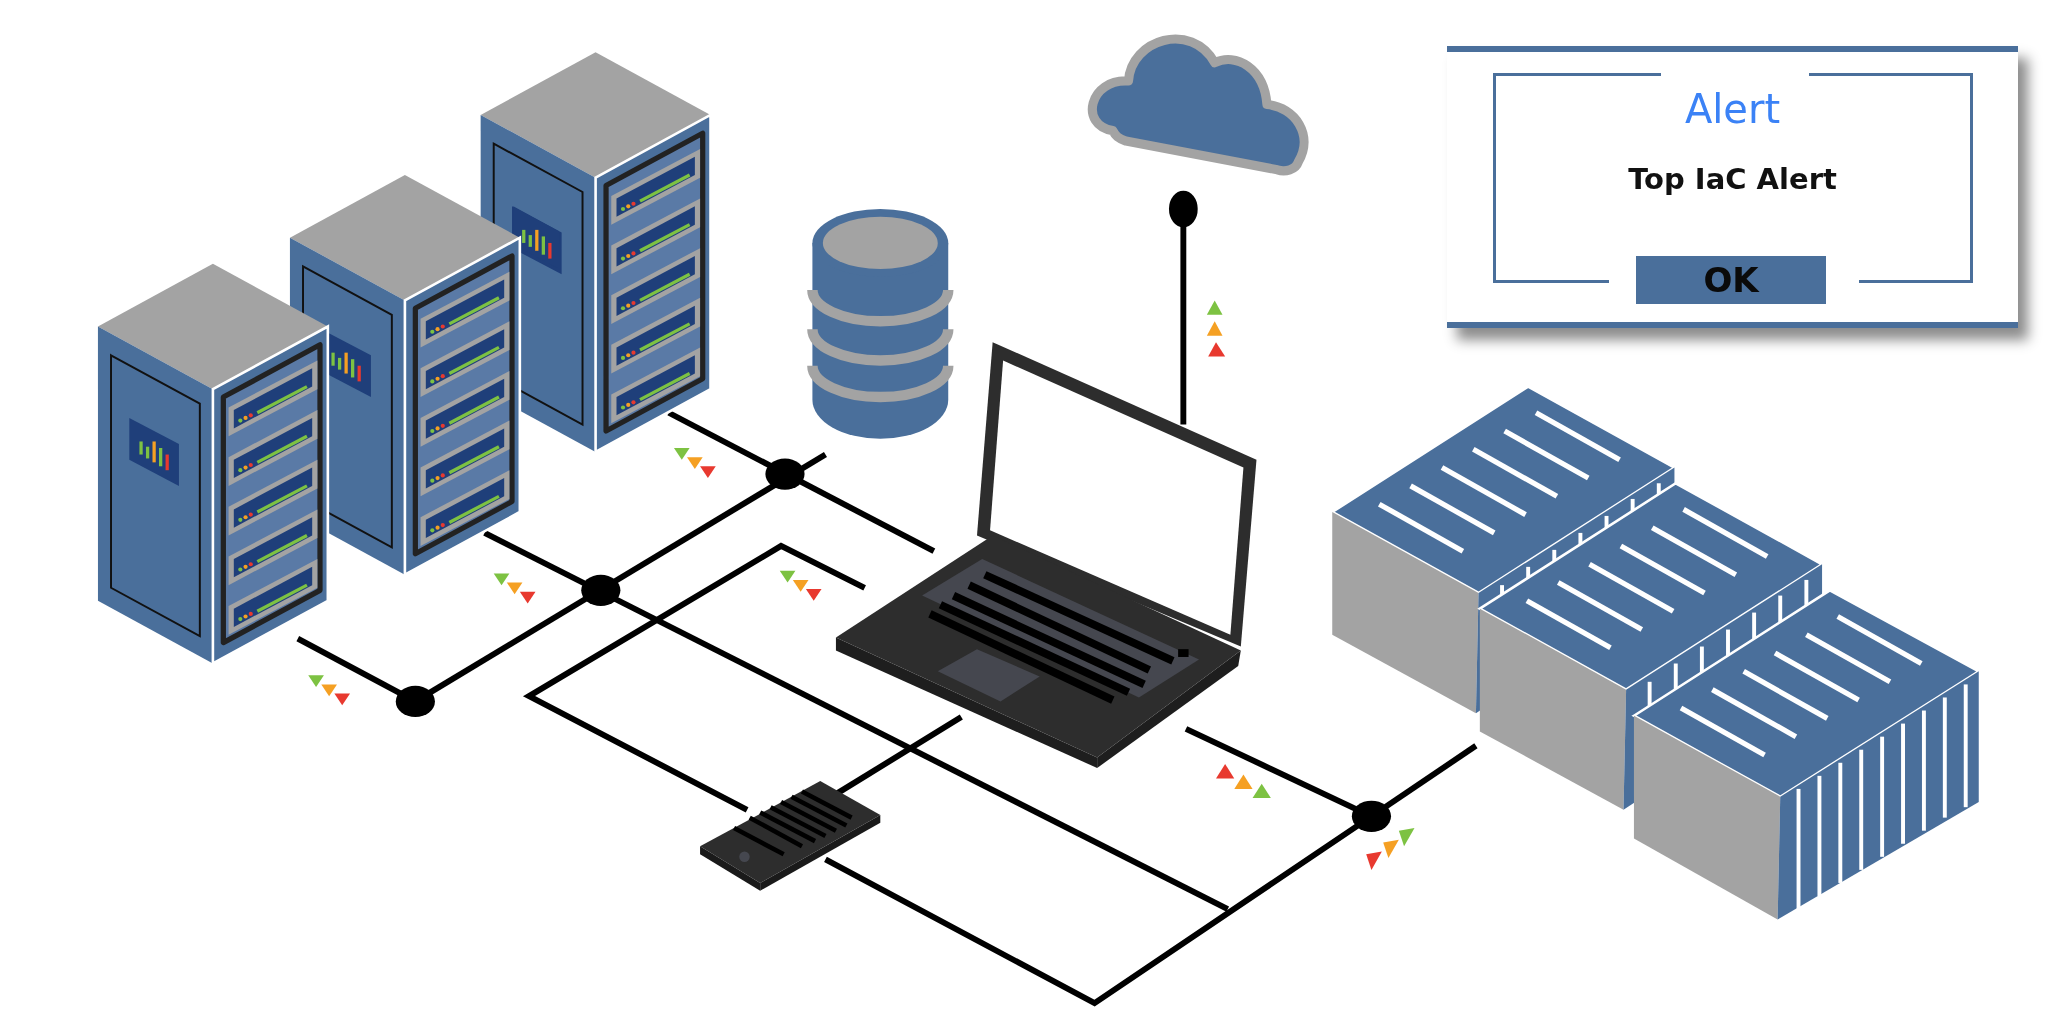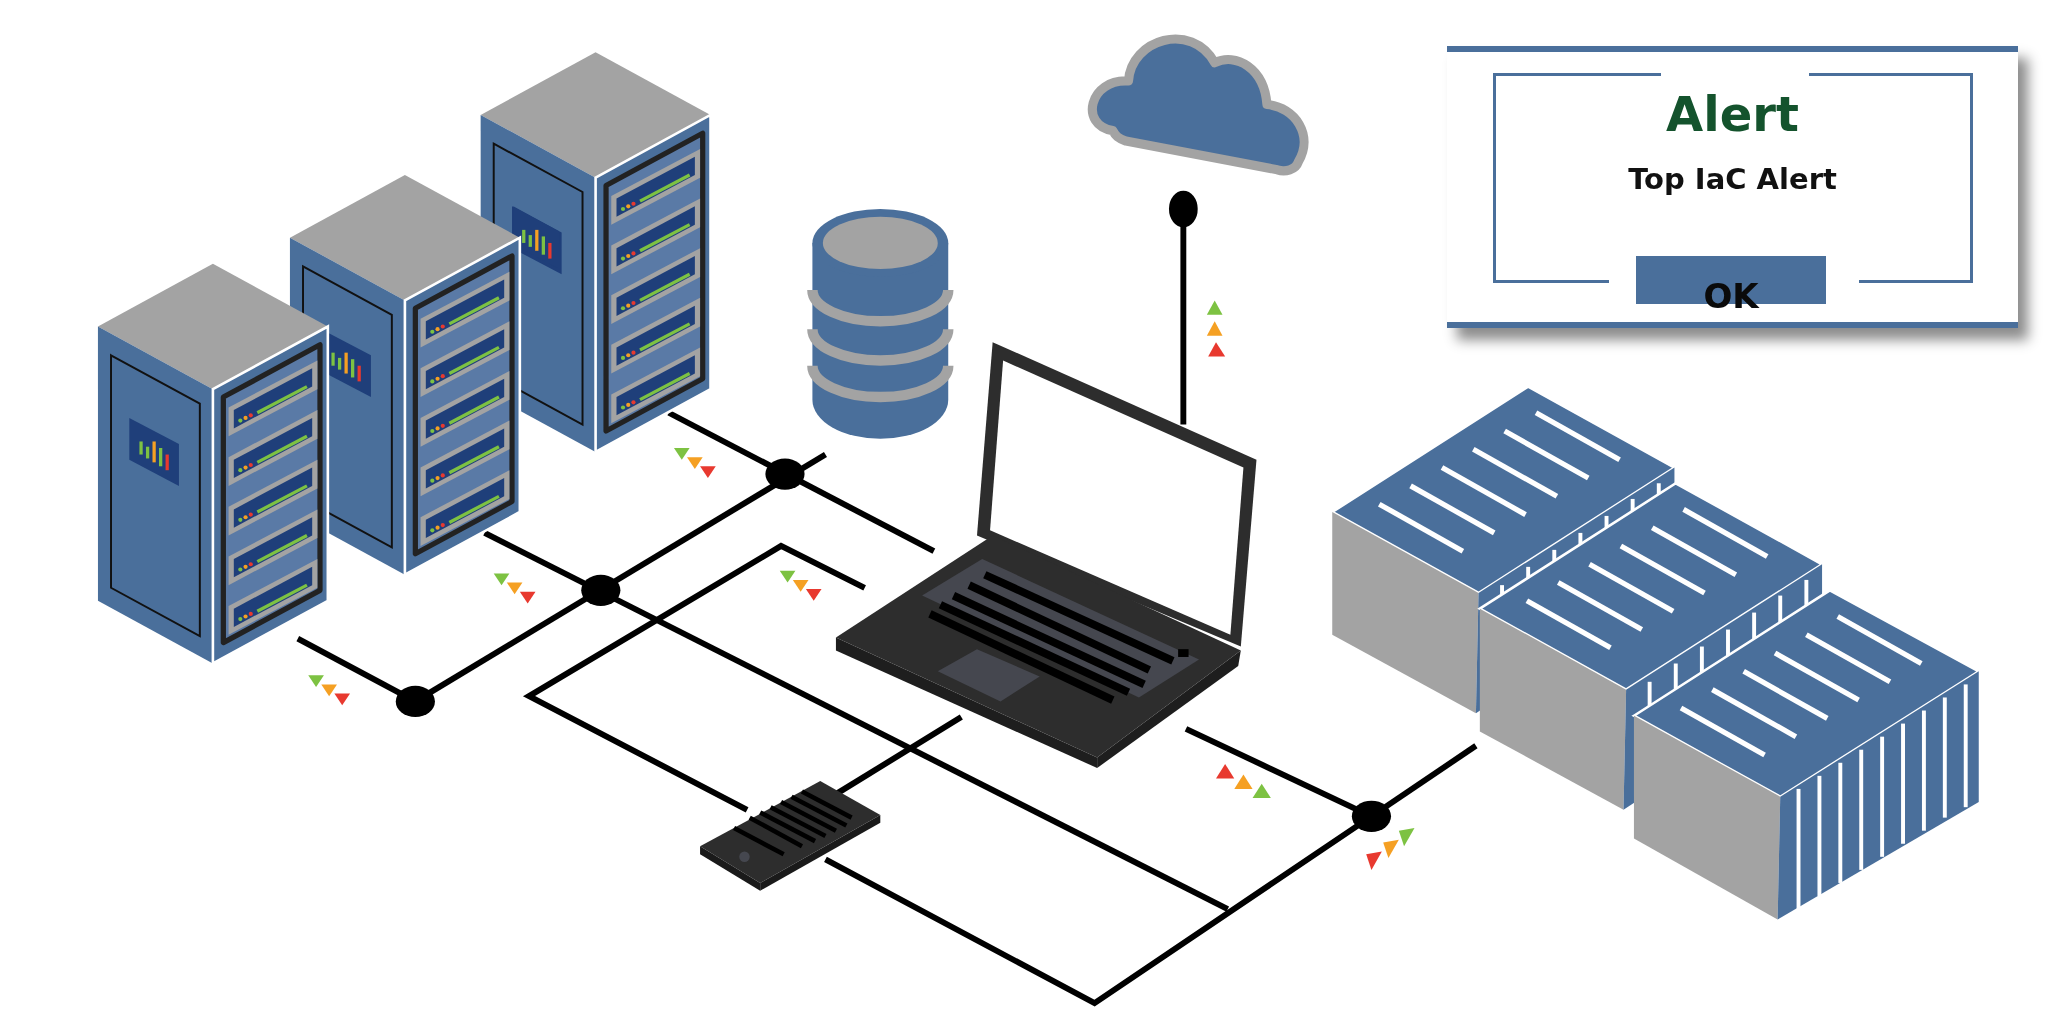--- a/index.html
+++ b/index.html
@@ -14,29 +14,29 @@
       box-shadow: 10px 12px 12px rgba(0,0,0,0.45);
     }
     .alert .bar-top, .alert .bar-bottom {
       position: absolute; left: 0; width: 100%; height: 6px; background: #4a6f9b;
     }
     .alert .bar-top { top: 0; }
     .alert .bar-bottom { bottom: 0; }
     .alert .frame-seg { position: absolute; background: #4a6f9b; }
     .alert .title {
       position: absolute; left: 0; width: 100%; top: 40px; text-align: center;
-      font-family: "DejaVu Sans", sans-serif; font-weight: bold; font-size: 48px; color: #14532d;
+      font-family: "DejaVu Sans", sans-serif; font-weight: normal; font-size: 40px; color: #3b82f6;
     }
     .alert .message {
       position: absolute; left: 0; width: 100%; top: 116px; text-align: center;
       font-family: "DejaVu Sans", sans-serif; font-weight: bold; font-size: 29px; color: #111;
     }
     .alert .ok {
       position: absolute; left: 189px; top: 210px; width: 190px; height: 48px;
-      background: #4a6f9b; border: none; padding: 16px; cursor: pointer;
+      background: #4a6f9b; border: none; padding: 0; cursor: pointer;
       font-family: "DejaVu Sans", sans-serif; font-weight: bold; font-size: 34px; color: #0a0a0a;
       line-height: 48px; text-align: center;
     }
   </style>
 </head>
 <body>
 
 <svg id="scene" viewBox="0 0 1568 784" preserveAspectRatio="none" xmlns="http://www.w3.org/2000/svg">
   <defs>
 

